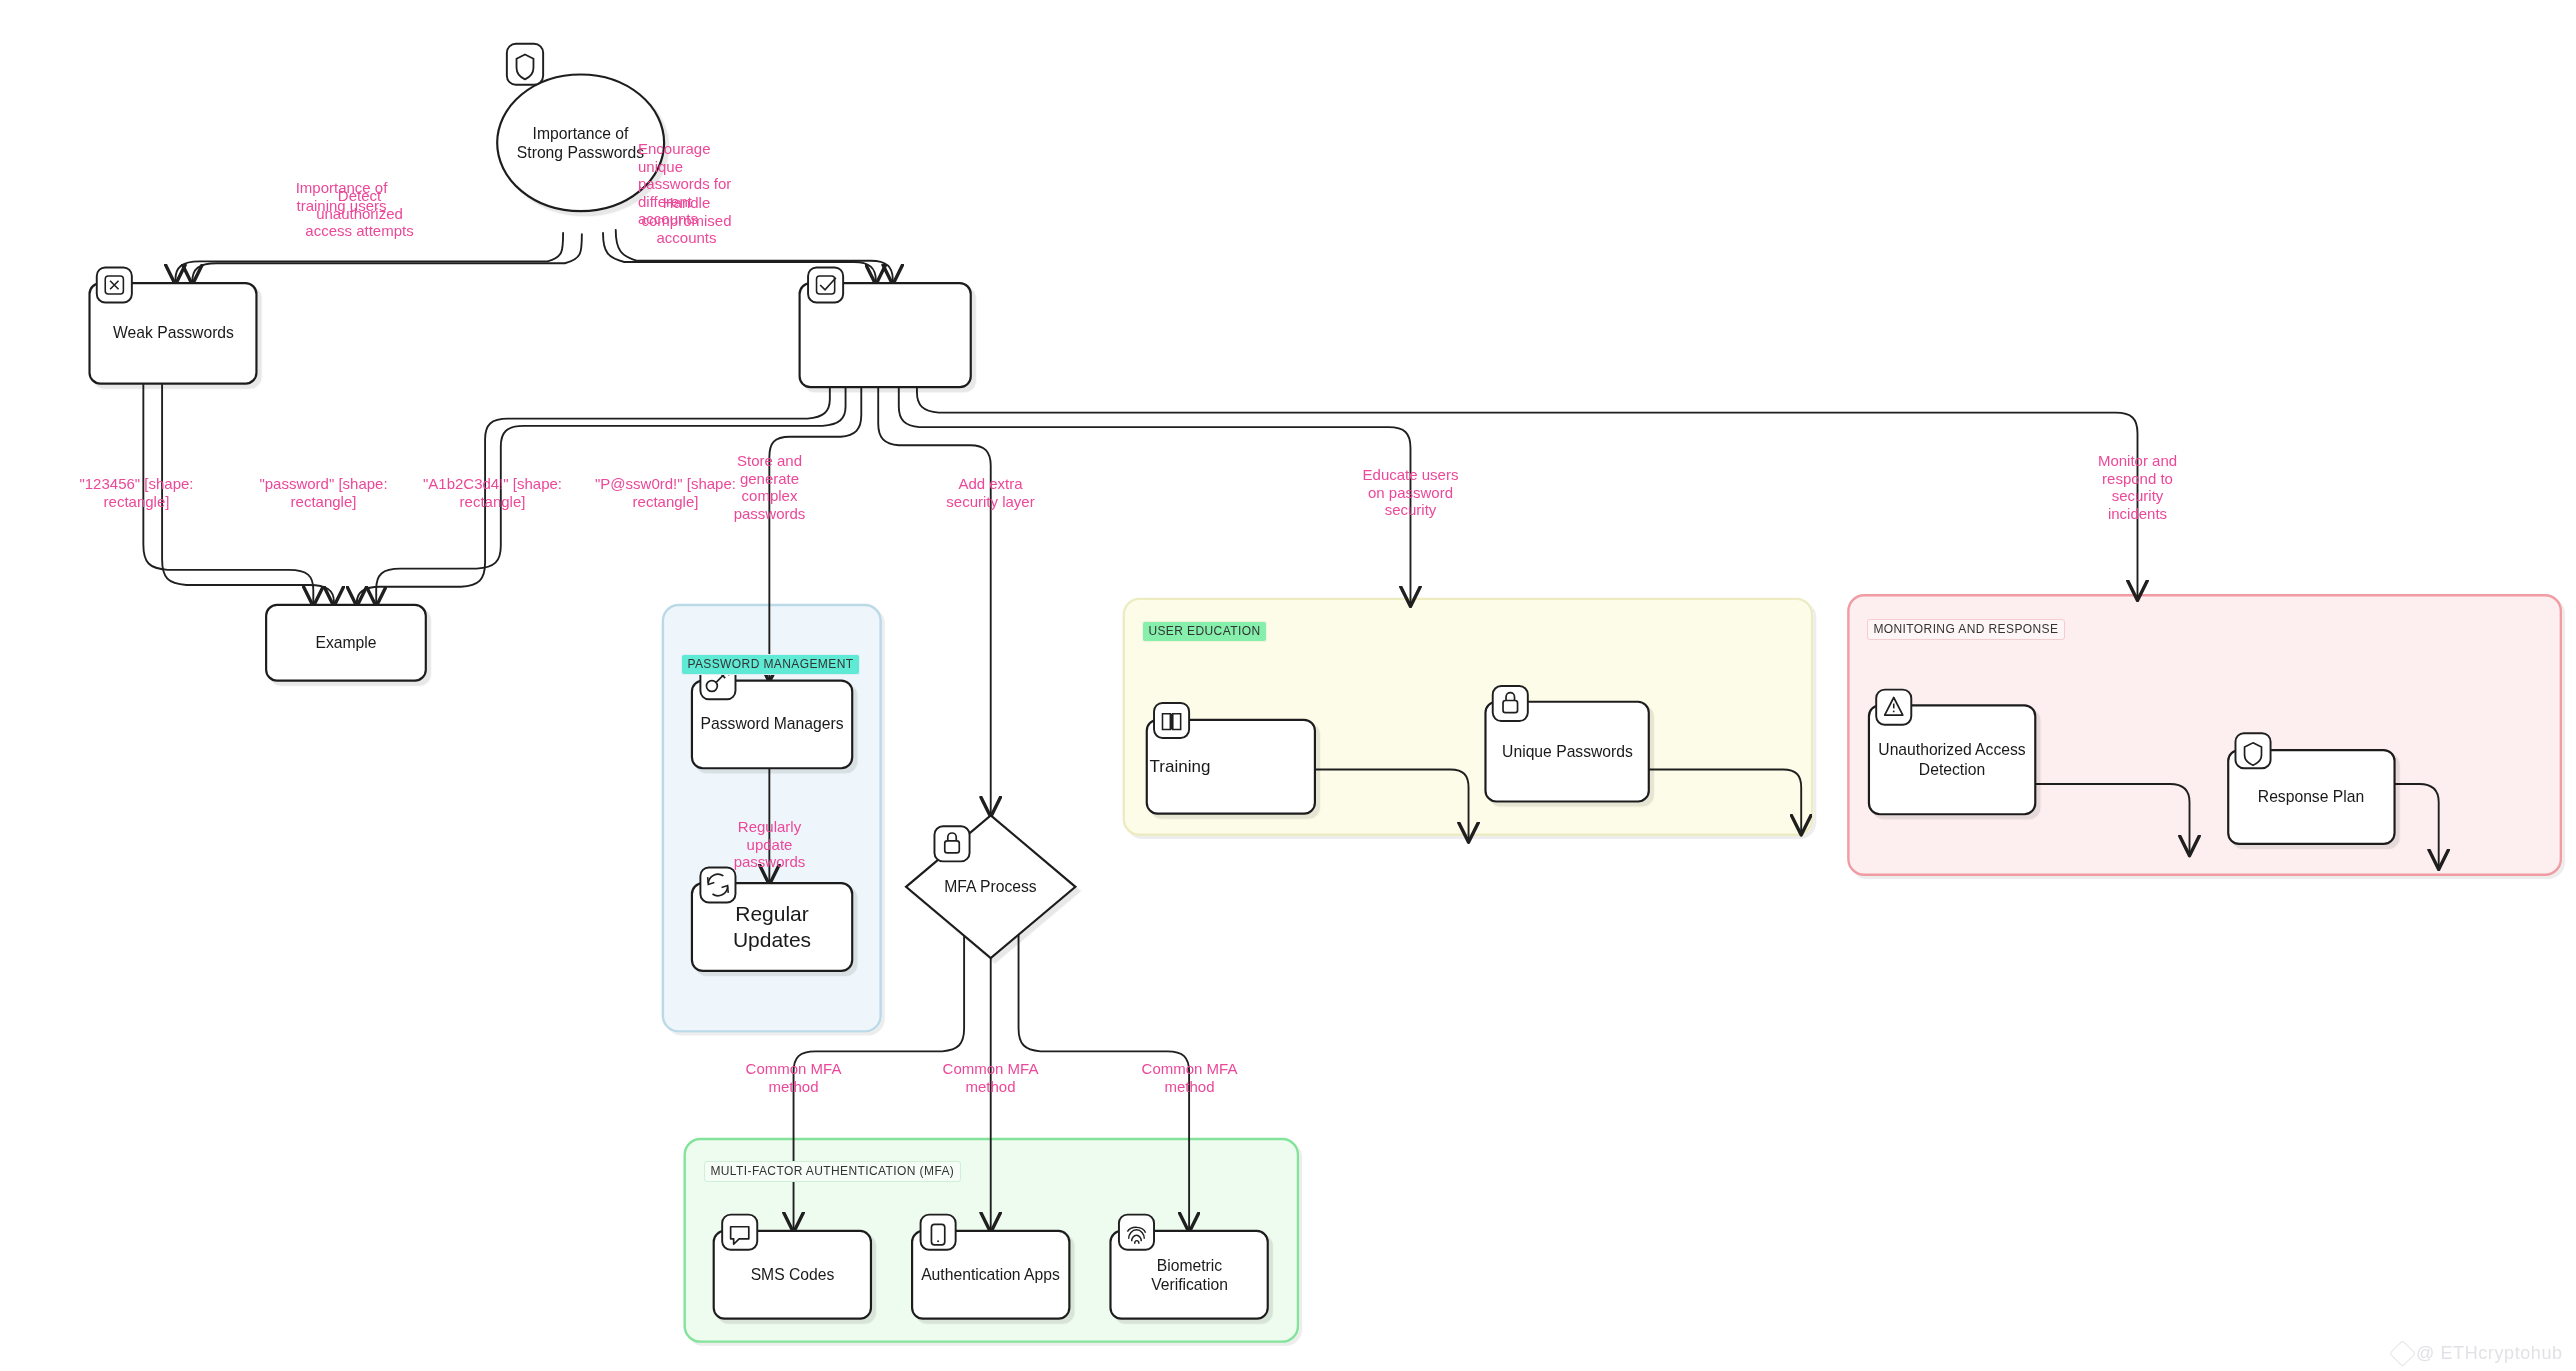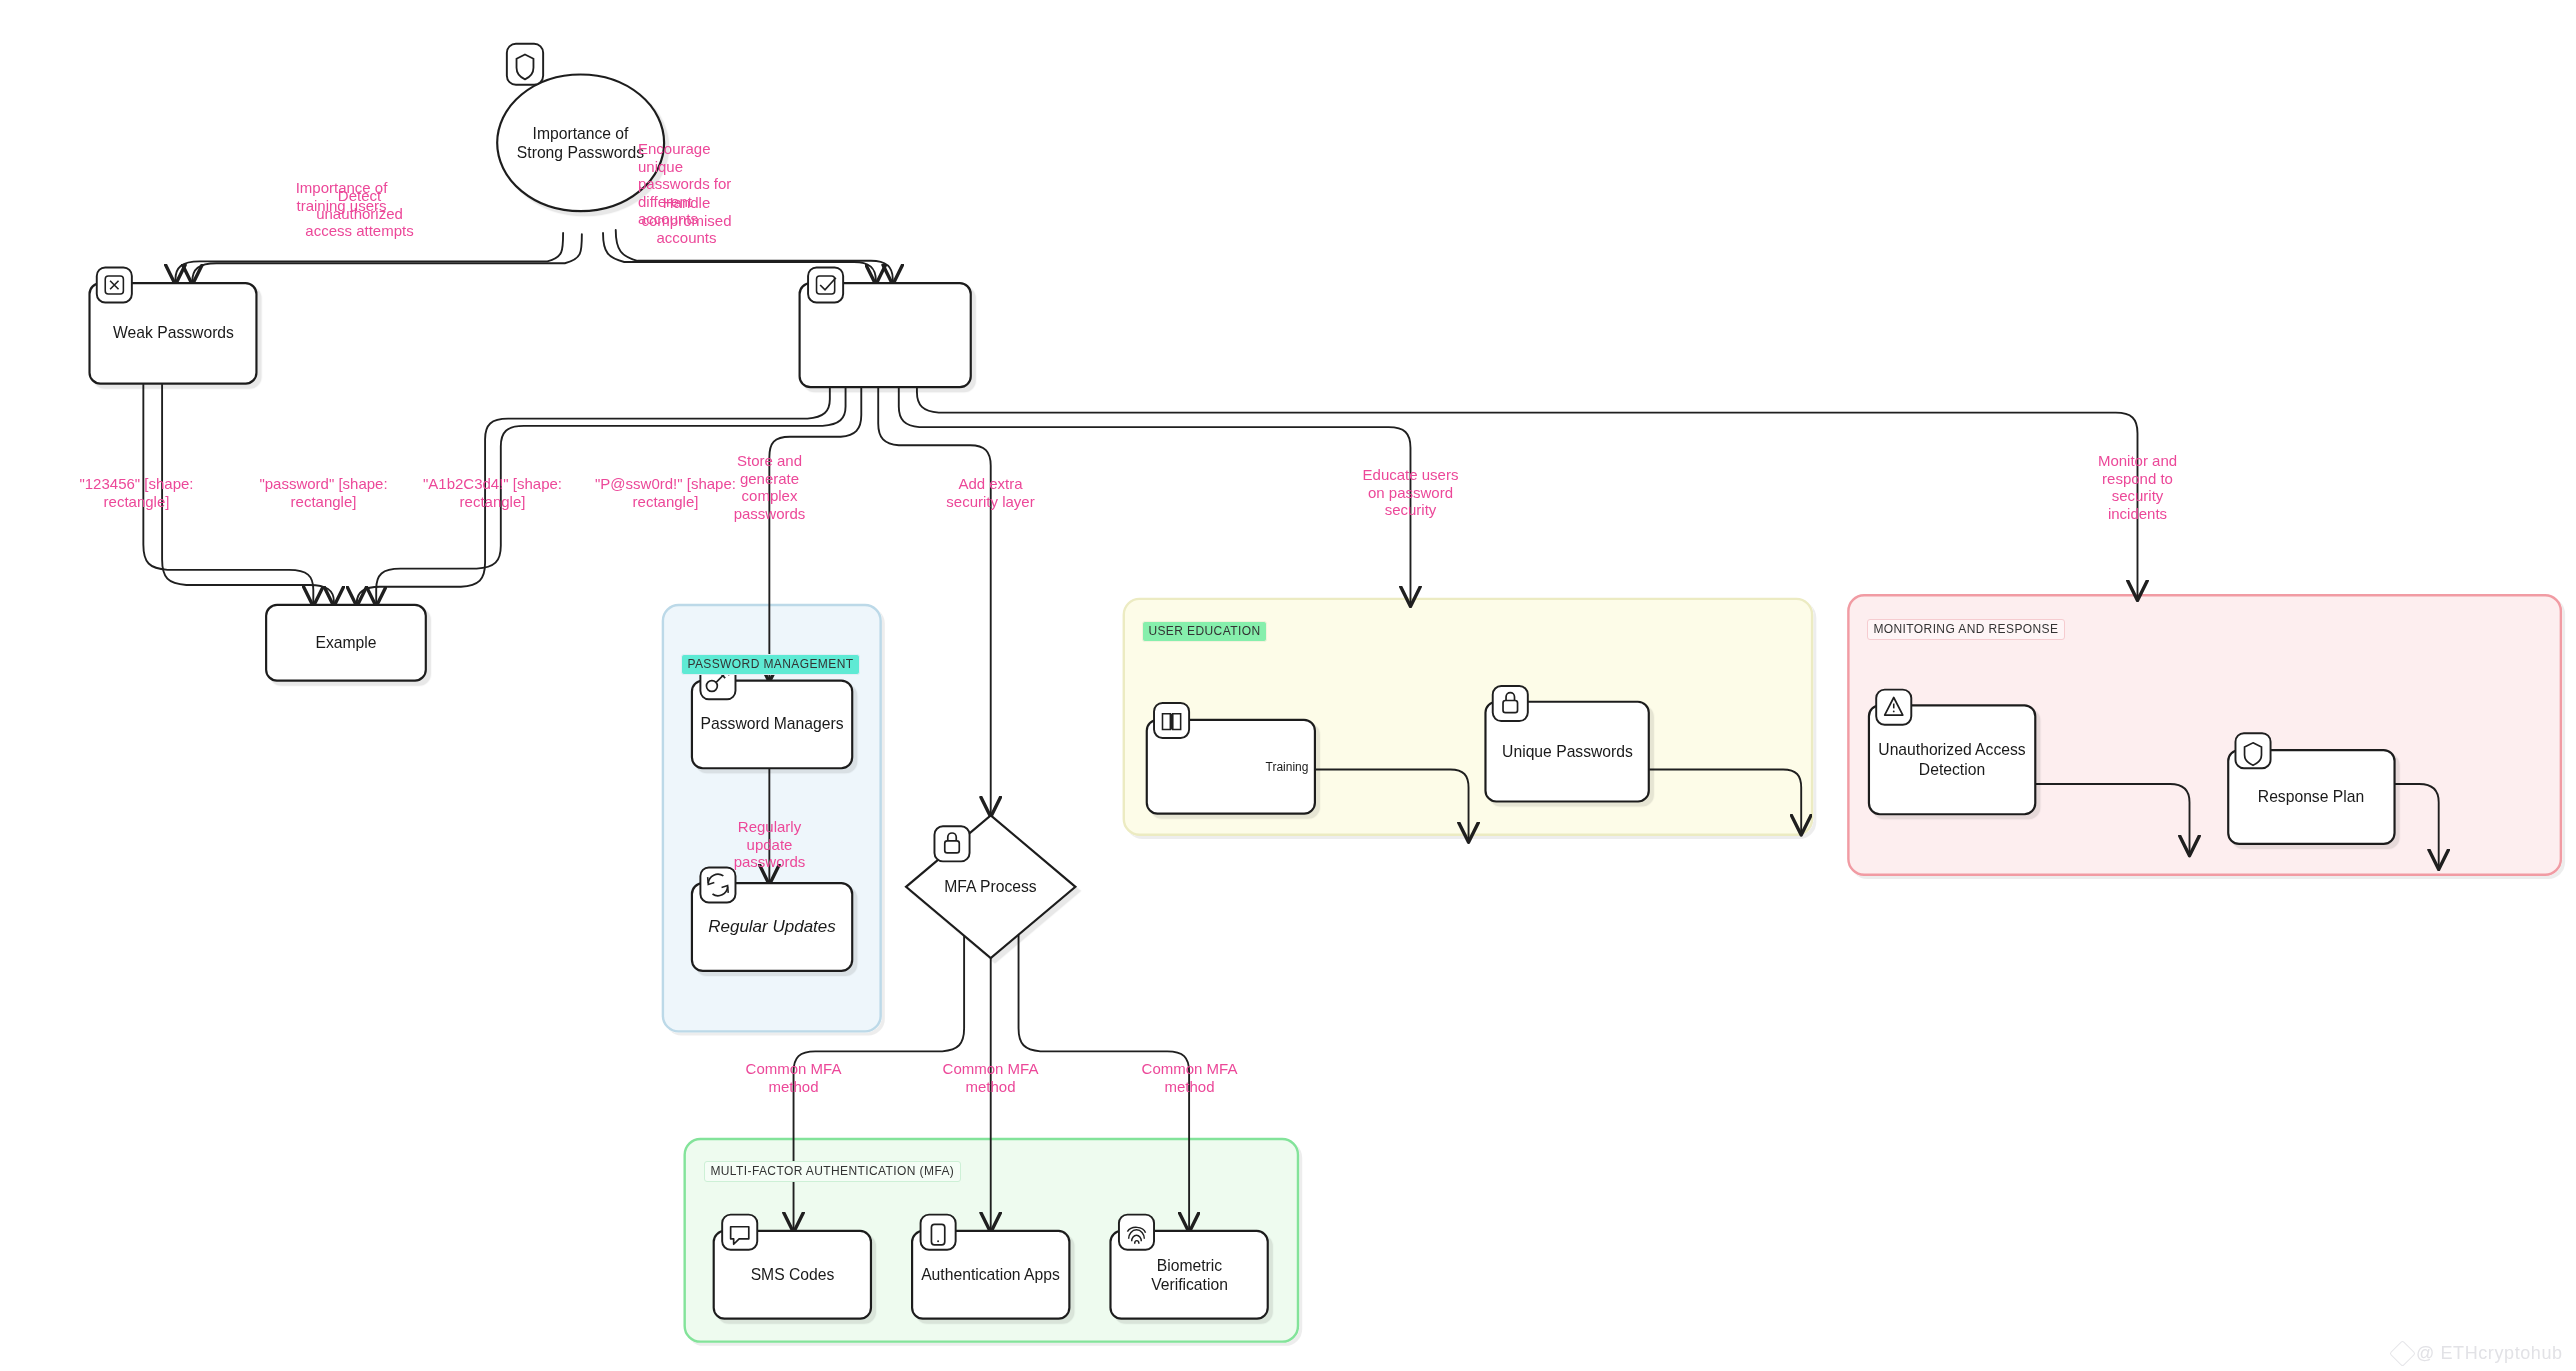--- a/index.html
+++ b/index.html
@@ -213,31 +213,31 @@
 
   <div class="node-label" style="left:511px;top:109px;width:139px;height:68px;font-size:15.7px;">Importance of Strong Passwords</div>
 
   <div class="node-label" style="left:96px;top:289px;width:155px;height:88px;font-size:15.7px;">Weak Passwords</div>
 
 
   <div class="node-label" style="left:272px;top:611px;width:148px;height:64px;font-size:15.7px;">Example</div>
 
   <div class="node-label" style="left:698px;top:686px;width:148px;height:76px;font-size:15.7px;">Password Managers</div>
 
-  <div class="node-label" style="left:698px;top:889px;width:148px;height:76px;font-size:17px;font-style:italic;">Regular Updates</div>
+  <div class="node-label" style="left:698px;top:889px;width:148px;height:76px;font-size:21px;">Regular Updates</div>
 
   <div class="node-label" style="left:931px;top:853px;width:119px;height:68px;font-size:15.7px;">MFA Process</div>
 
   <div class="node-label" style="left:720px;top:1237px;width:145px;height:76px;font-size:15.7px;">SMS Codes</div>
 
   <div class="node-label" style="left:918px;top:1237px;width:145px;height:76px;font-size:15.7px;">Authentication Apps</div>
 
   <div class="node-label" style="left:1117px;top:1237px;width:145px;height:76px;font-size:15.7px;">Biometric Verification</div>
 
-  <div class="node-label" style="left:1209px;top:726px;width:156px;height:82px;font-size:12px;">Training</div>
+  <div class="node-label" style="left:1102px;top:726px;width:156px;height:82px;font-size:17px;">Training</div>
 
   <div class="node-label" style="left:1492px;top:708px;width:151px;height:88px;font-size:15.7px;">Unique Passwords</div>
 
   <div class="node-label" style="left:1875px;top:711px;width:154px;height:97px;font-size:15.7px;">Unauthorized Access Detection</div>
 
   <div class="node-label" style="left:2234px;top:756px;width:154px;height:82px;font-size:15.7px;">Response Plan</div>
 
   <div class="grp-label" style="left:681px;top:654px;background:#5eead4;border:0.6px solid #e2eef5;">PASSWORD MANAGEMENT</div>
   <div class="grp-label" style="left:1142px;top:621px;background:#86efac;border:0.6px solid #f3f2dc;">USER EDUCATION</div>
   <div class="grp-label" style="left:1867px;top:619px;background:#fef5f6;border:0.6px solid #f6ccd0;">MONITORING AND RESPONSE</div>

